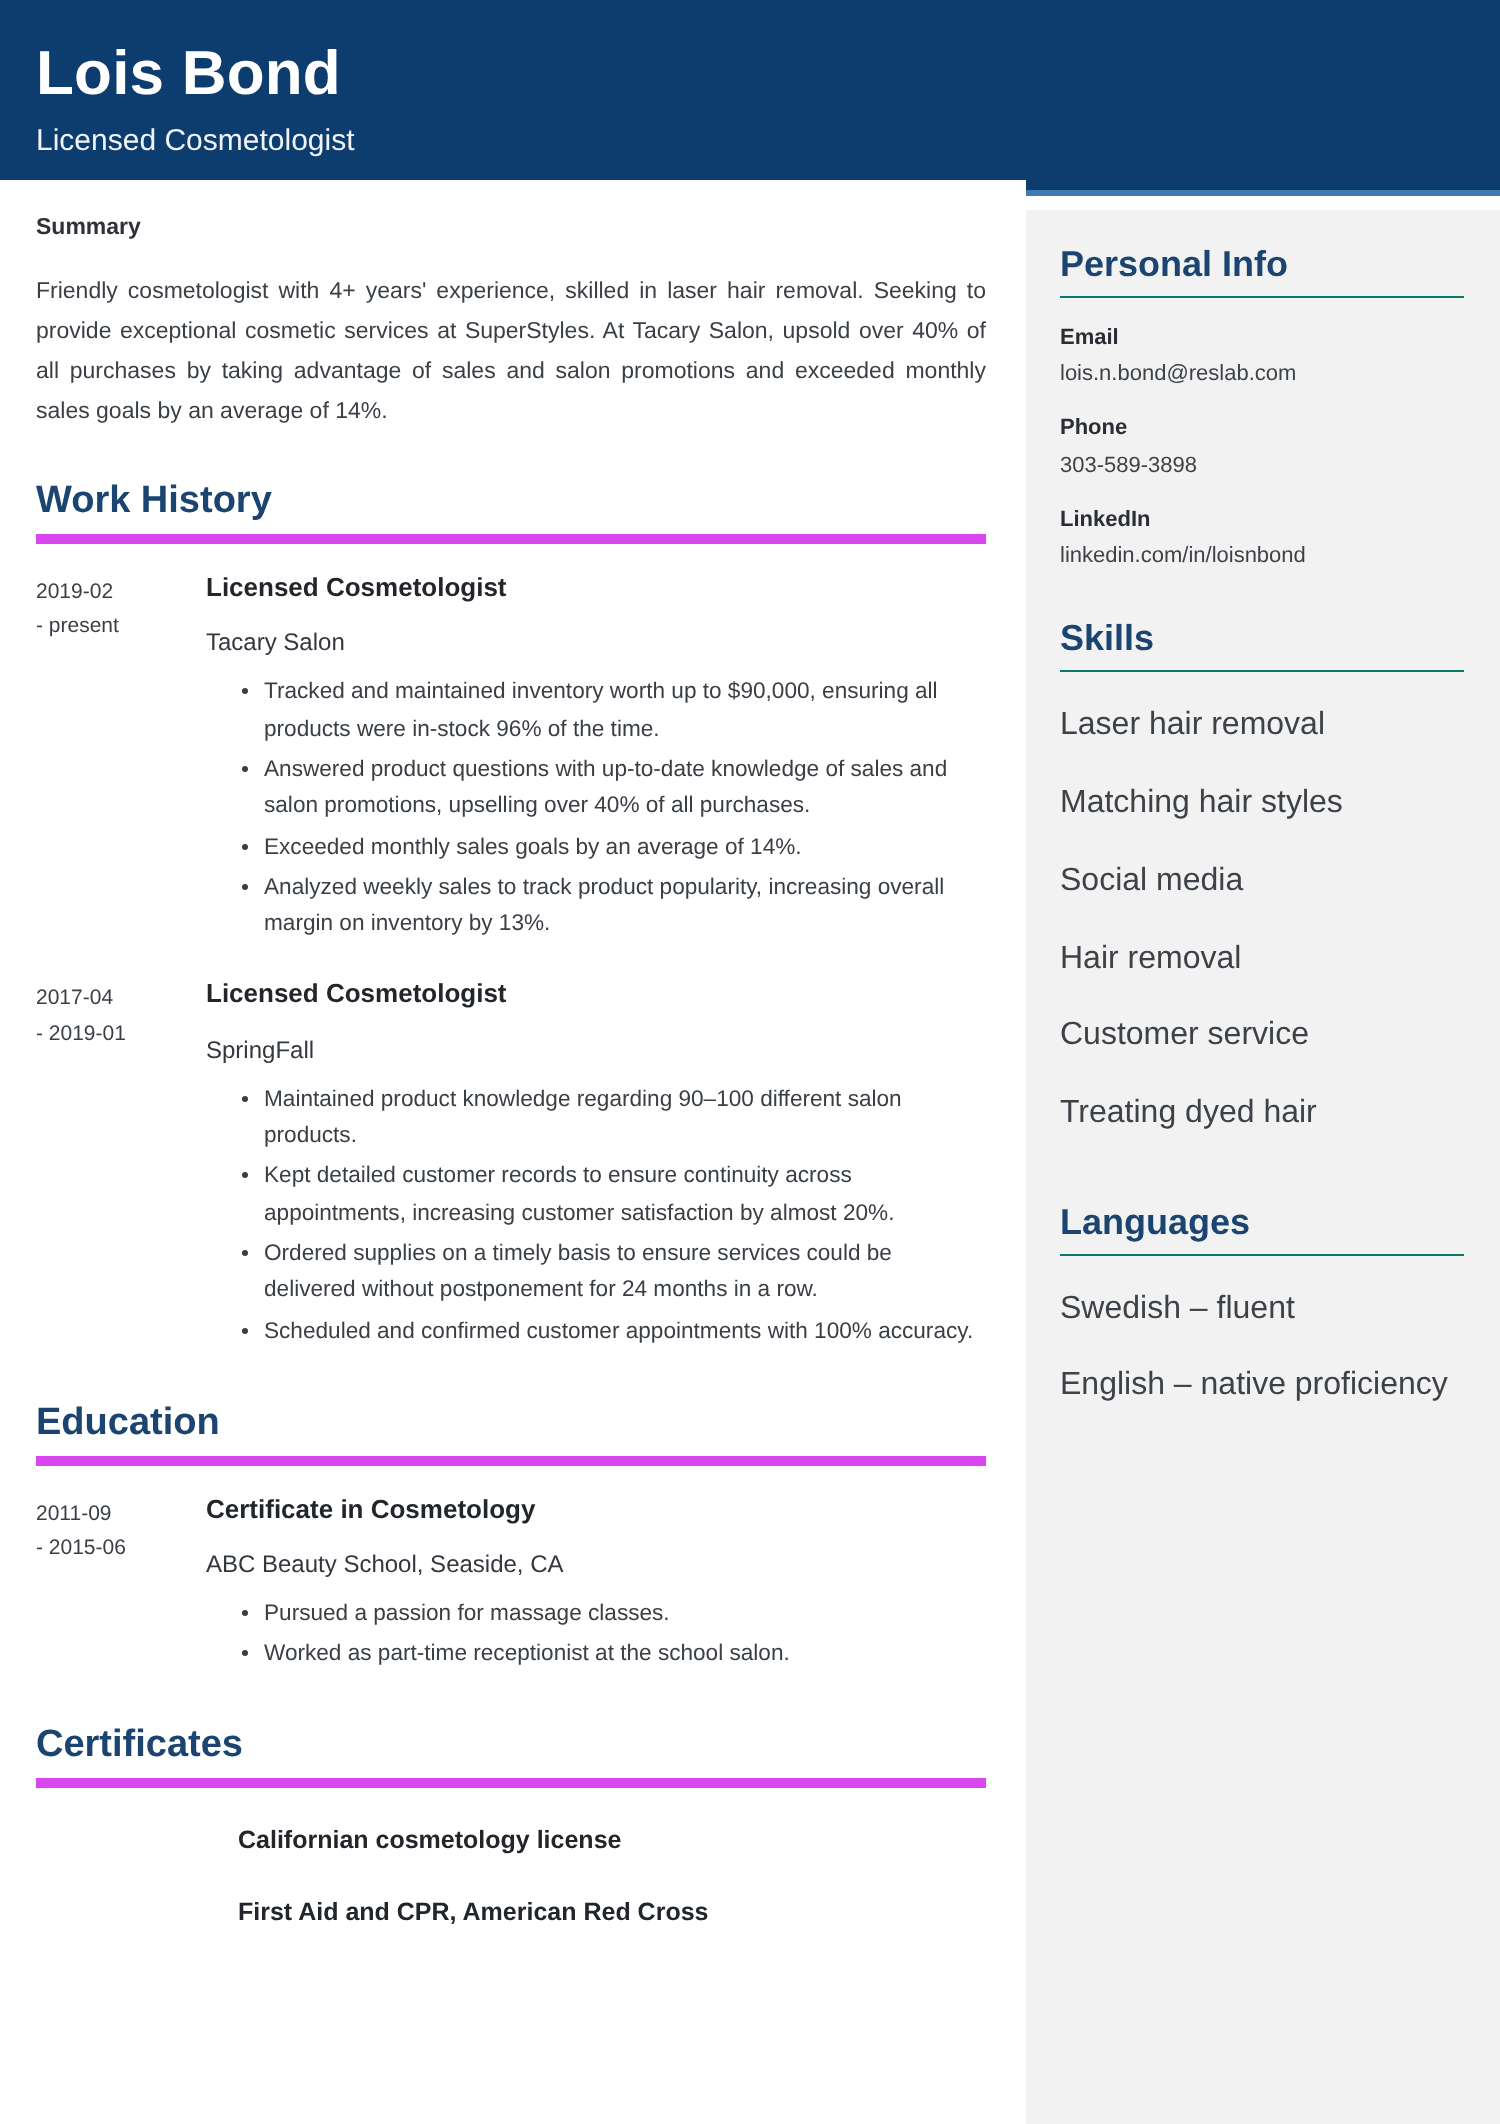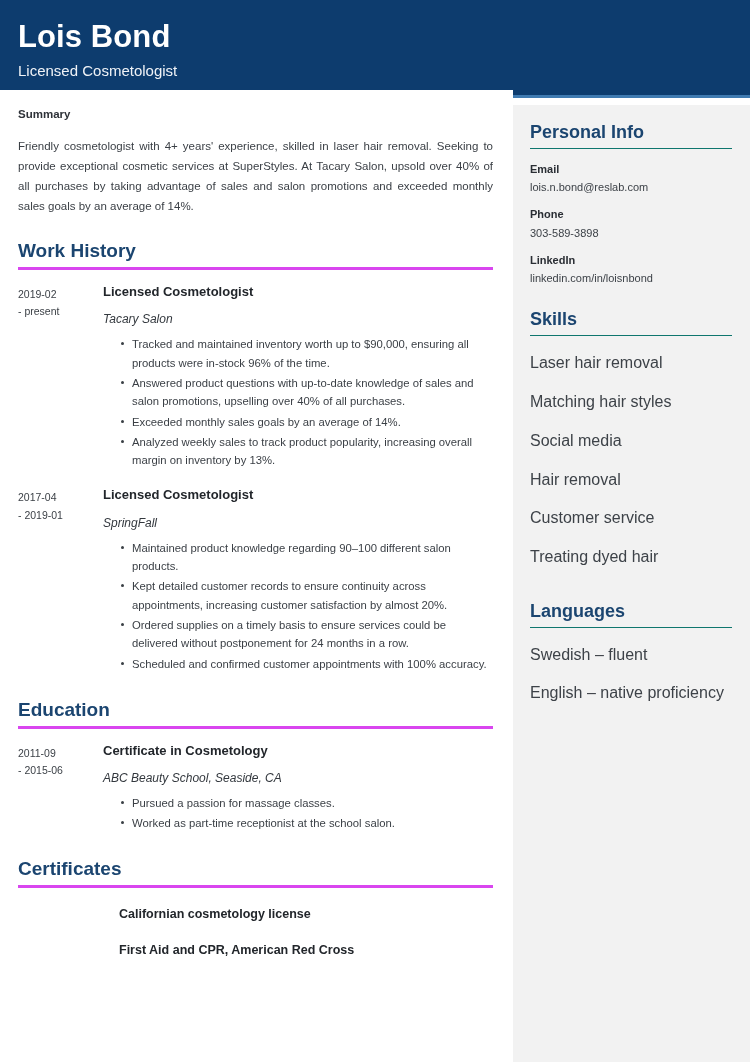--- a/index.html
+++ b/index.html
@@ -73,21 +73,21 @@
   }
 
   
   .sec-head {
     color: #1b4570;
     font-size: 19px;
     font-weight: bold;
     line-height: 1.15;
     margin: 0;
     padding: 0 0 5px 0;
-    border-bottom: 3px solid #d946ef;
+    border-bottom: 5px solid #d946ef;
   }
   .side-head {
     color: #1b4570;
     font-size: 18px;
     font-weight: bold;
     line-height: 1.15;
     margin: 0;
     padding: 0 0 5px 0;
     border-bottom: 1px solid #0f766e;
   }
@@ -132,21 +132,20 @@
   }
   .entry-role {
     font-size: 13px;
     font-weight: bold;
     color: #22262b;
     line-height: 1.25;
     margin: 0 0 9px 0;
   }
   .entry-org {
     font-size: 12px;
-    font-style: italic;
     color: #33383e;
     line-height: 1.25;
     margin: 12px 0 8px 0;
   }
   ul.entry-points {
     margin: 0;
     padding: 0 0 0 17px;
     list-style: none;
   }
   ul.entry-points li {

